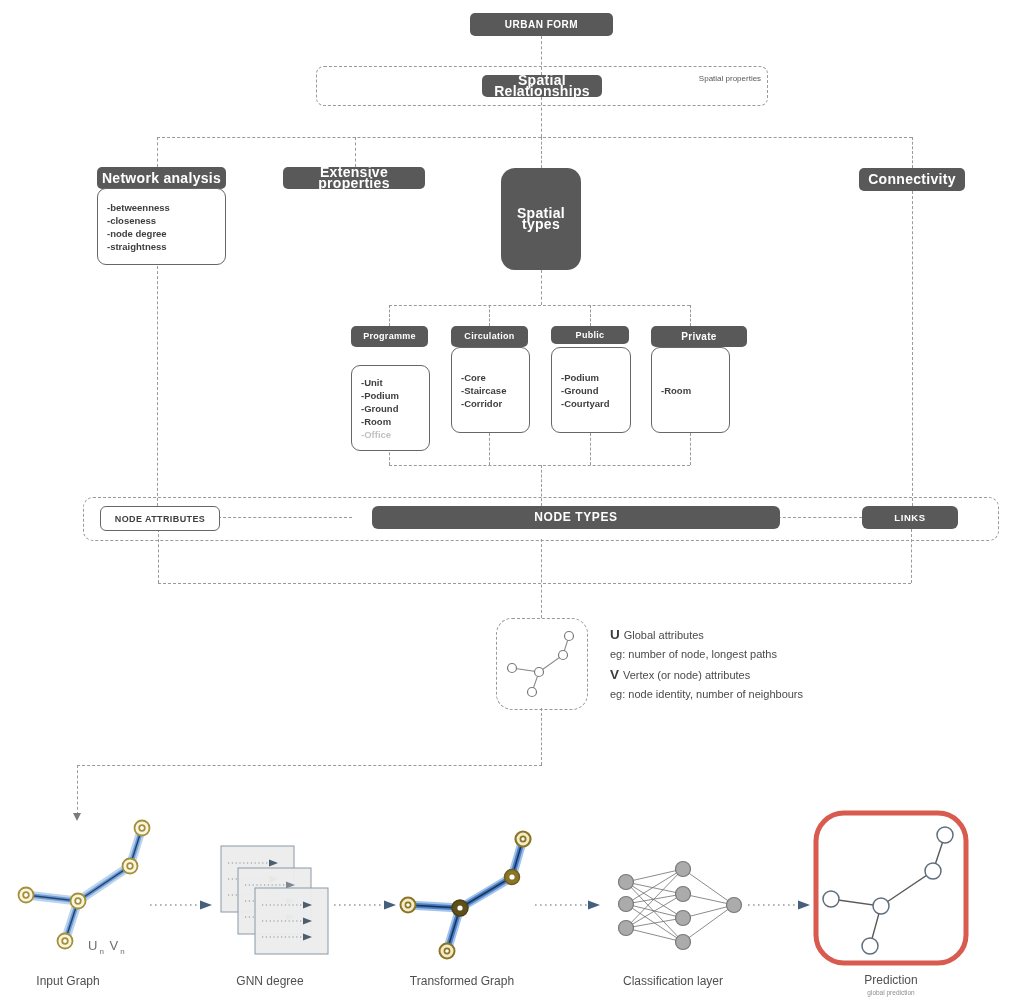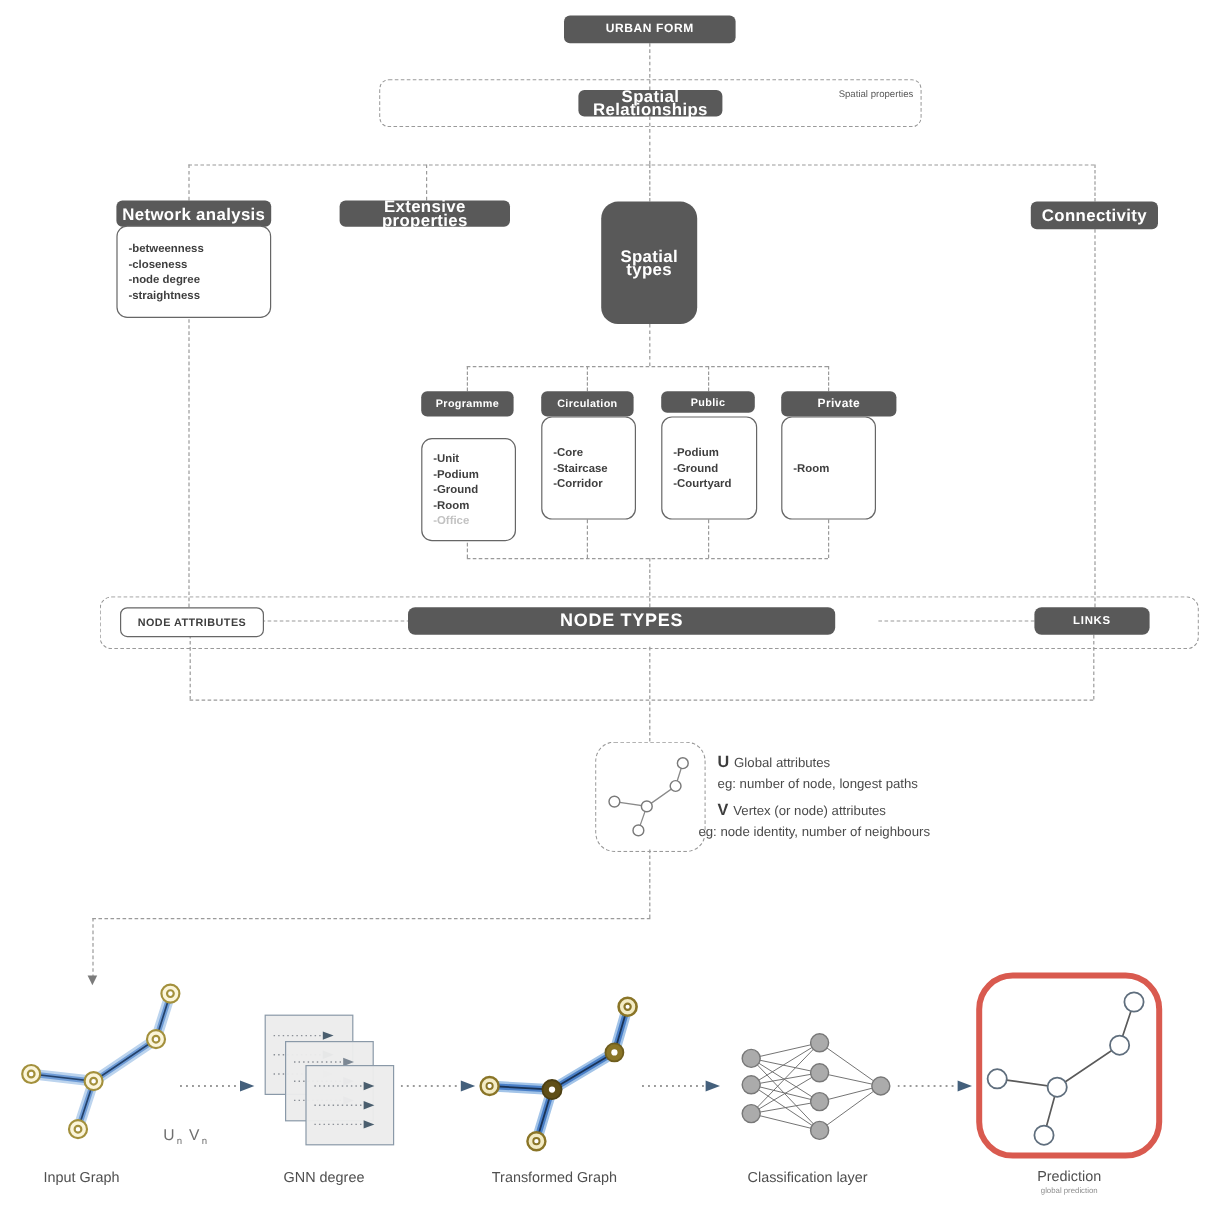--- a/index.html
+++ b/index.html
@@ -14,25 +14,25 @@
         letter-spacing:.3px;text-align:center;line-height:11px;}
   .wbody{position:absolute;background:#fff;border:1px solid #666;border-radius:9px;
          display:flex;flex-direction:column;justify-content:center;padding-left:9px;
          box-sizing:border-box;}
   .it{font-size:9.5px;font-weight:bold;color:#3e3e3e;line-height:13px;}
   .it.muted{color:#c2c2c2;}
   .pill-light{position:absolute;background:#fff;border:1px solid #666;border-radius:6px;
          color:#3e3e3e;font-weight:bold;font-size:9px;letter-spacing:.4px;display:flex;
          align-items:center;justify-content:center;}
   .note{position:absolute;font-size:8px;color:#595959;text-align:center;line-height:10px;}
-  .lg-line{position:absolute;font-size:11px;color:#4a4a4a;white-space:nowrap;}
+  .lg-line{position:absolute;font-size:11px;color:#4a4a4a;white-space:nowrap;margin-left:12px;}
   .lg-sym{font-size:13.5px;font-weight:bold;color:#3c3c3c;margin-right:4px;}
   .plabel{position:absolute;font-size:12px;color:#4f4f4f;text-align:center;}
   .psub{position:absolute;font-size:6.5px;color:#8d8d8d;text-align:center;}
-  .uv{position:absolute;font-size:13px;color:#6f6f6f;letter-spacing:2px;margin-left:48px;}
+  .uv{position:absolute;font-size:13px;color:#6f6f6f;letter-spacing:2px;}
   .uv sub{font-size:8px;letter-spacing:0;}
   .downhead{position:absolute;width:0;height:0;border-left:4.5px solid transparent;
             border-right:4.5px solid transparent;border-top:8px solid #7b7b7b;}
 </style>
 </head>
 <body>
 
 <div id="canvas">
 
   <div class="vl" style="left:541px;top:36px;height:39px"></div>
@@ -114,40 +114,40 @@
     <div class="it">-Ground</div>
     <div class="it">-Courtyard</div>
   </div>
 
   <div class="dark" style="left:651px;top:326px;width:96px;height:21px;font-size:10px">Private</div>
   <div class="wbody" style="left:651px;top:347px;width:79px;height:86px">
     <div class="it">-Room</div>
   </div>
 
   <div class="pill-light" style="left:100px;top:506px;width:118px;height:23px">NODE ATTRIBUTES</div>
-  <div class="dark" style="left:340px;top:506px;width:356px;height:23px;font-size:15px;letter-spacing:.6px;border-radius:6px">NODE TYPES</div>
+  <div class="dark" style="left:372px;top:506px;width:408px;height:23px;font-size:12px;letter-spacing:.6px;border-radius:6px">NODE TYPES</div>
   <div class="dark" style="left:862px;top:506px;width:96px;height:23px;font-size:9.5px;letter-spacing:.6px;border-radius:6px">LINKS</div>
 
   <svg class="abs" style="left:500px;top:622px" width="82" height="82" viewBox="0 0 82 82">
     <path d="M69 14 L63 33 L39 50 M12 46 L39 50 L32 70" fill="none" stroke="#8a8a8a" stroke-width="1.1"></path>
     <circle cx="69" cy="14" r="4.5" fill="#fff" stroke="#7a7a7a" stroke-width="1.2"></circle>
     <circle cx="63" cy="33" r="4.5" fill="#fff" stroke="#7a7a7a" stroke-width="1.2"></circle>
     <circle cx="39" cy="50" r="4.5" fill="#fff" stroke="#7a7a7a" stroke-width="1.2"></circle>
     <circle cx="12" cy="46" r="4.5" fill="#fff" stroke="#7a7a7a" stroke-width="1.2"></circle>
     <circle cx="32" cy="70" r="4.5" fill="#fff" stroke="#7a7a7a" stroke-width="1.2"></circle>
   </svg>
 
   <div class="lg-line" style="left:598px;top:627px">
     <span class="lg-sym">U</span><span>Global attributes</span>
   </div>
   <div class="lg-line" style="left:598px;top:648px">eg: number of node, longest paths</div>
   <div class="lg-line" style="left:598px;top:667px">
     <span class="lg-sym">V</span><span>Vertex (or node) attributes</span>
   </div>
-  <div class="lg-line" style="left:582px;top:688px">eg: node identity, number of neighbours</div>
+  <div class="lg-line" style="left:598px;top:688px">eg: node identity, number of neighbours</div>
 
   <svg class="abs" style="left:10px;top:815px" width="160" height="150" viewBox="0 0 160 150">
     <g fill="none" stroke-linecap="round">
       <path d="M132 13 L120 51 L68 86 M16 80 L68 86 L55 126" stroke="#bcd4ee" stroke-width="9"></path>
       <path d="M132 13 L120 51 L68 86 M16 80 L68 86 L55 126" stroke="#6f9cd6" stroke-width="4.5"></path>
       <path d="M132 13 L120 51 L68 86 M16 80 L68 86 L55 126" stroke="#24426b" stroke-width="1.4"></path>
     </g>
     <g>
       <circle cx="132" cy="13" r="7.5" fill="#fbf5da" stroke="#a3903c" stroke-width="1.8"></circle>
         <circle cx="132" cy="13" r="2.8" fill="#fff" stroke="#a3903c" stroke-width="1.8"></circle>

